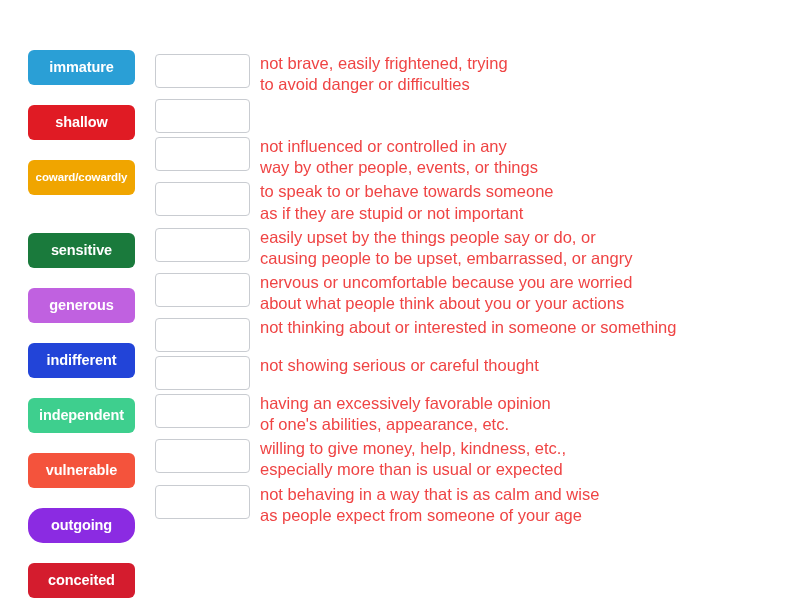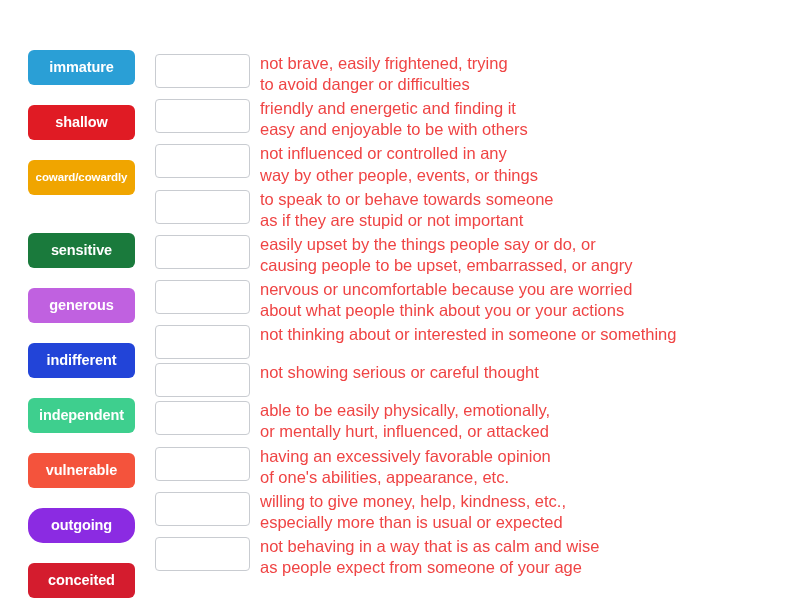--- a/index.html
+++ b/index.html
@@ -108,24 +108,20 @@
   <div class="rows">
       <div class="row">
         <div class="dropbox"></div>
         <div class="definition">
           <span class="ln">not brave, easily frightened, trying</span>
           <span class="ln">to avoid danger or difficulties</span>
         </div>
       </div>
       <div class="row">
         <div class="dropbox"></div>
-        <div class="definition">
-          <span class="ln">friendly and energetic and finding it</span>
-          <span class="ln">easy and enjoyable to be with others</span>
-        </div>
       </div>
       <div class="row">
         <div class="dropbox"></div>
         <div class="definition">
           <span class="ln">not influenced or controlled in any</span>
           <span class="ln">way by other people, events, or things</span>
         </div>
       </div>
       <div class="row">
         <div class="dropbox"></div>
@@ -156,27 +152,20 @@
       </div>
       <div class="row">
         <div class="dropbox"></div>
         <div class="definition">
           <span class="ln">not showing serious or careful thought</span>
         </div>
       </div>
       <div class="row">
         <div class="dropbox"></div>
         <div class="definition">
-          <span class="ln">able to be easily physically, emotionally,</span>
-          <span class="ln">or mentally hurt, influenced, or attacked</span>
-        </div>
-      </div>
-      <div class="row">
-        <div class="dropbox"></div>
-        <div class="definition">
           <span class="ln">having an excessively favorable opinion</span>
           <span class="ln">of one's abilities, appearance, etc.</span>
         </div>
       </div>
       <div class="row">
         <div class="dropbox"></div>
         <div class="definition">
           <span class="ln">willing to give money, help, kindness, etc.,</span>
           <span class="ln">especially more than is usual or expected</span>
         </div>

